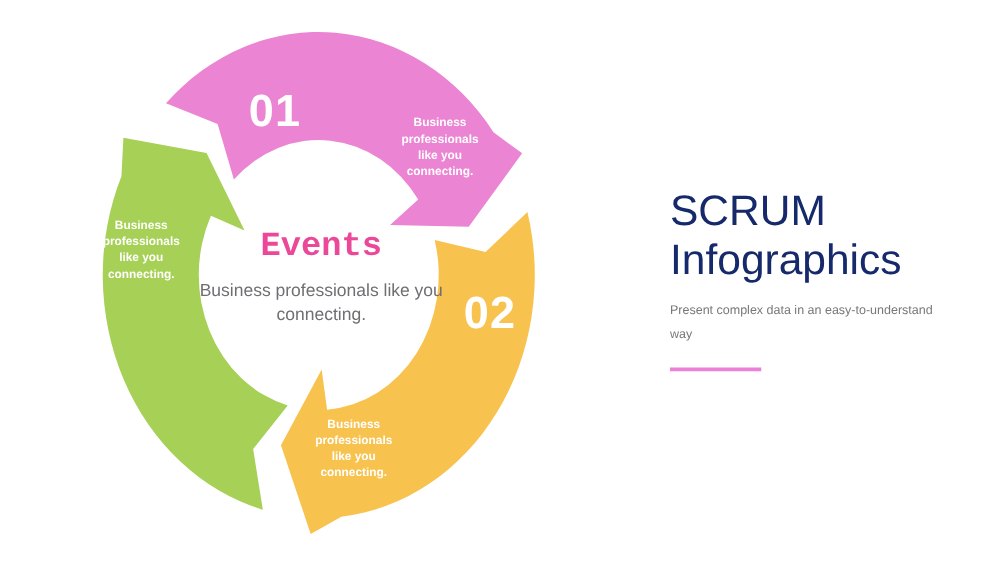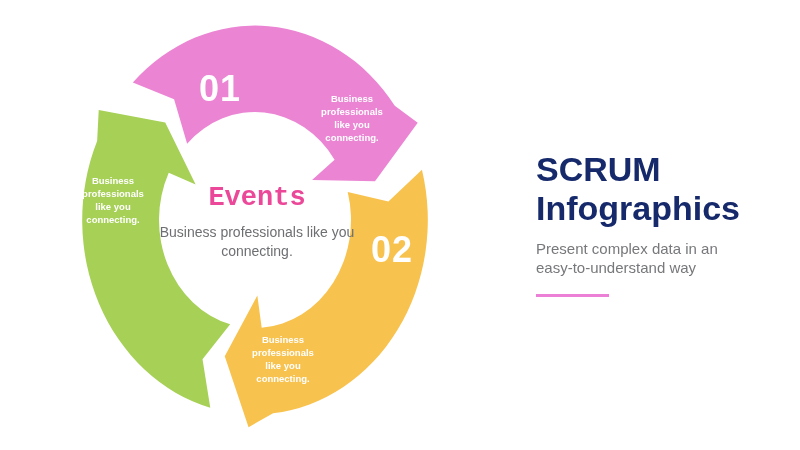--- a/index.html
+++ b/index.html
@@ -29,25 +29,25 @@
   }
   .center-title{
     font-size:27px;font-weight:bold;color:#15296b;margin:0 0 10px 0;
   }
   .center-subtitle{
     font-size:14px;line-height:19px;color:#6e6f72;margin:0;
   }
   .side-panel{position:absolute;left:536px;top:150px;width:250px;}
   .panel-title{
     margin:0;width:240px;
-    font-size:34px;line-height:39px;font-weight:bold;color:#15296b;
+    font-size:34px;line-height:39px;font-weight:normal;color:#15296b;
   }
   .panel-subtitle{
     margin:12px 0 0 0;width:214px;
-    font-size:15px;line-height:18.5px;color:#77787b;
+    font-size:10px;line-height:18.5px;color:#77787b;
   }
   .panel-divider{
     margin-top:17px;width:73px;height:3px;background:#ec7fd6;
   }
 </style>
 </head>
 <body>
 
 <div class="slide">
 

